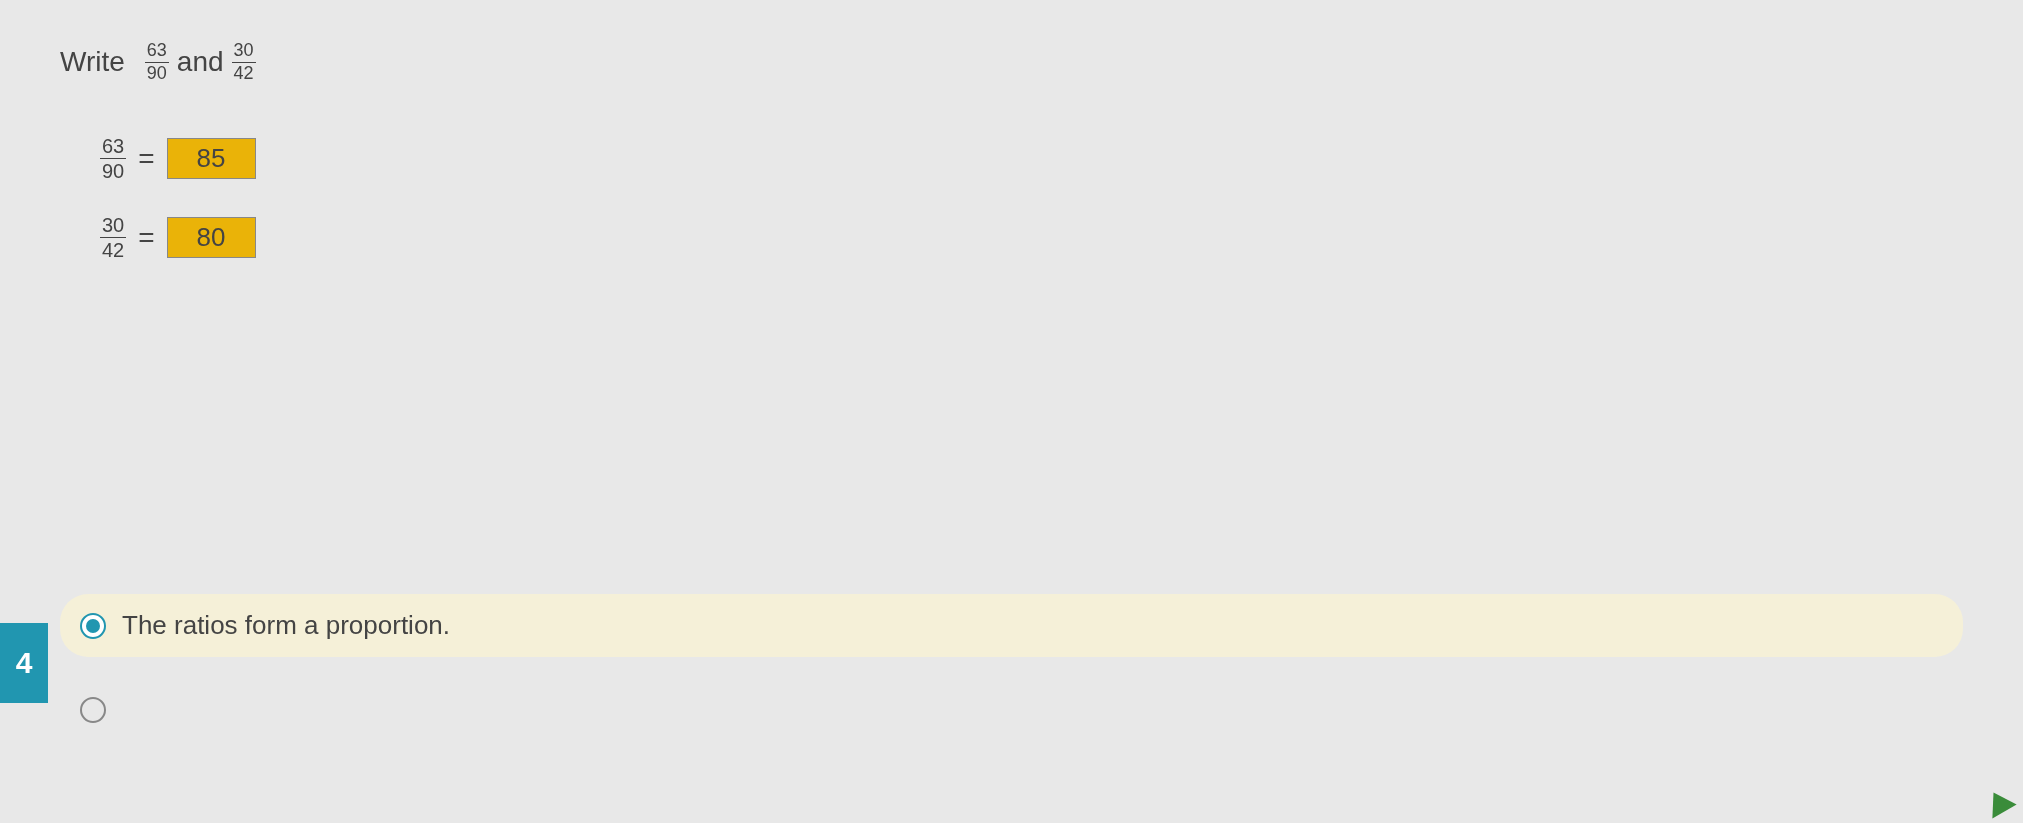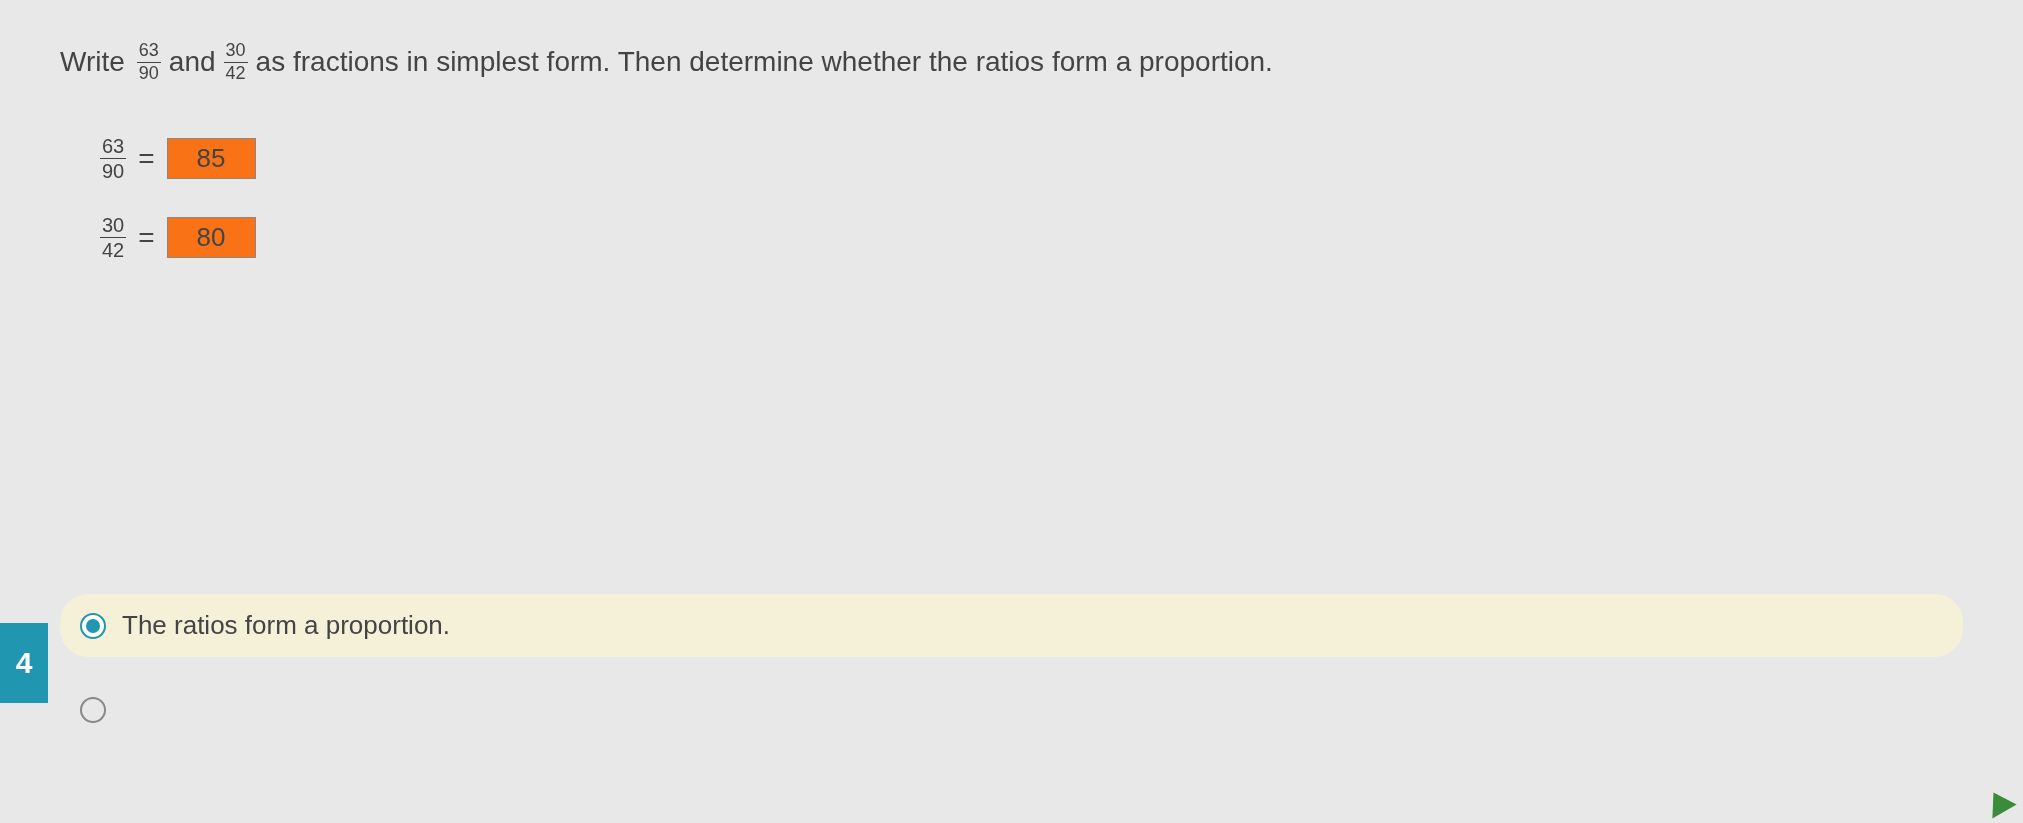--- a/index.html
+++ b/index.html
@@ -41,21 +41,21 @@
       display: flex;
       align-items: center;
       gap: 12px;
       margin-bottom: 30px;
       font-size: 28px;
       color: #444;
     }
 
     .answer-box {
       border: 1.5px solid #888;
-      background: #f97316;
+      background: #eab308;
       padding: 4px 29px;
       font-size: 26px;
       color: #444;
       min-width: 70px;
       text-align: center;
     }
 
     .equals {
       font-size: 28px;
       color: #444;
@@ -131,21 +131,21 @@
       height: 0;
       border-left: 14px solid transparent;
       border-right: 14px solid transparent;
       border-bottom: 22px solid #3a8c3a;
       transform: rotate(-30deg);
     }
 
     .write-word {
       font-size: 28px;
       color: #444;
-      margin-right: 4px;
+      margin-right: 12px;
     }
 
     .inline-fraction {
       display: inline-flex;
       flex-direction: column;
       align-items: center;
       font-size: 20px;
       color: #444;
       vertical-align: middle;
       line-height: 1.1;
@@ -196,21 +196,20 @@
     <span class="write-word">Write</span>
     <span class="inline-fraction">
       <span class="num">63</span>
       <span class="den">90</span>
     </span>
     <span>and</span>
     <span class="inline-fraction">
       <span class="num">30</span>
       <span class="den">42</span>
     </span>
-    <span>as fractions in simplest form. Then determine whether the ratios form a proportion.</span>
   </div>
 
   <div class="equation-row" style="margin-left: 40px; margin-top: 30px;">
     <span class="eq-fraction">
       <span class="num">63</span>
       <span class="den">90</span>
     </span>
     <span class="equals">=</span>
     <div class="answer-box">
       <span>85</span>

